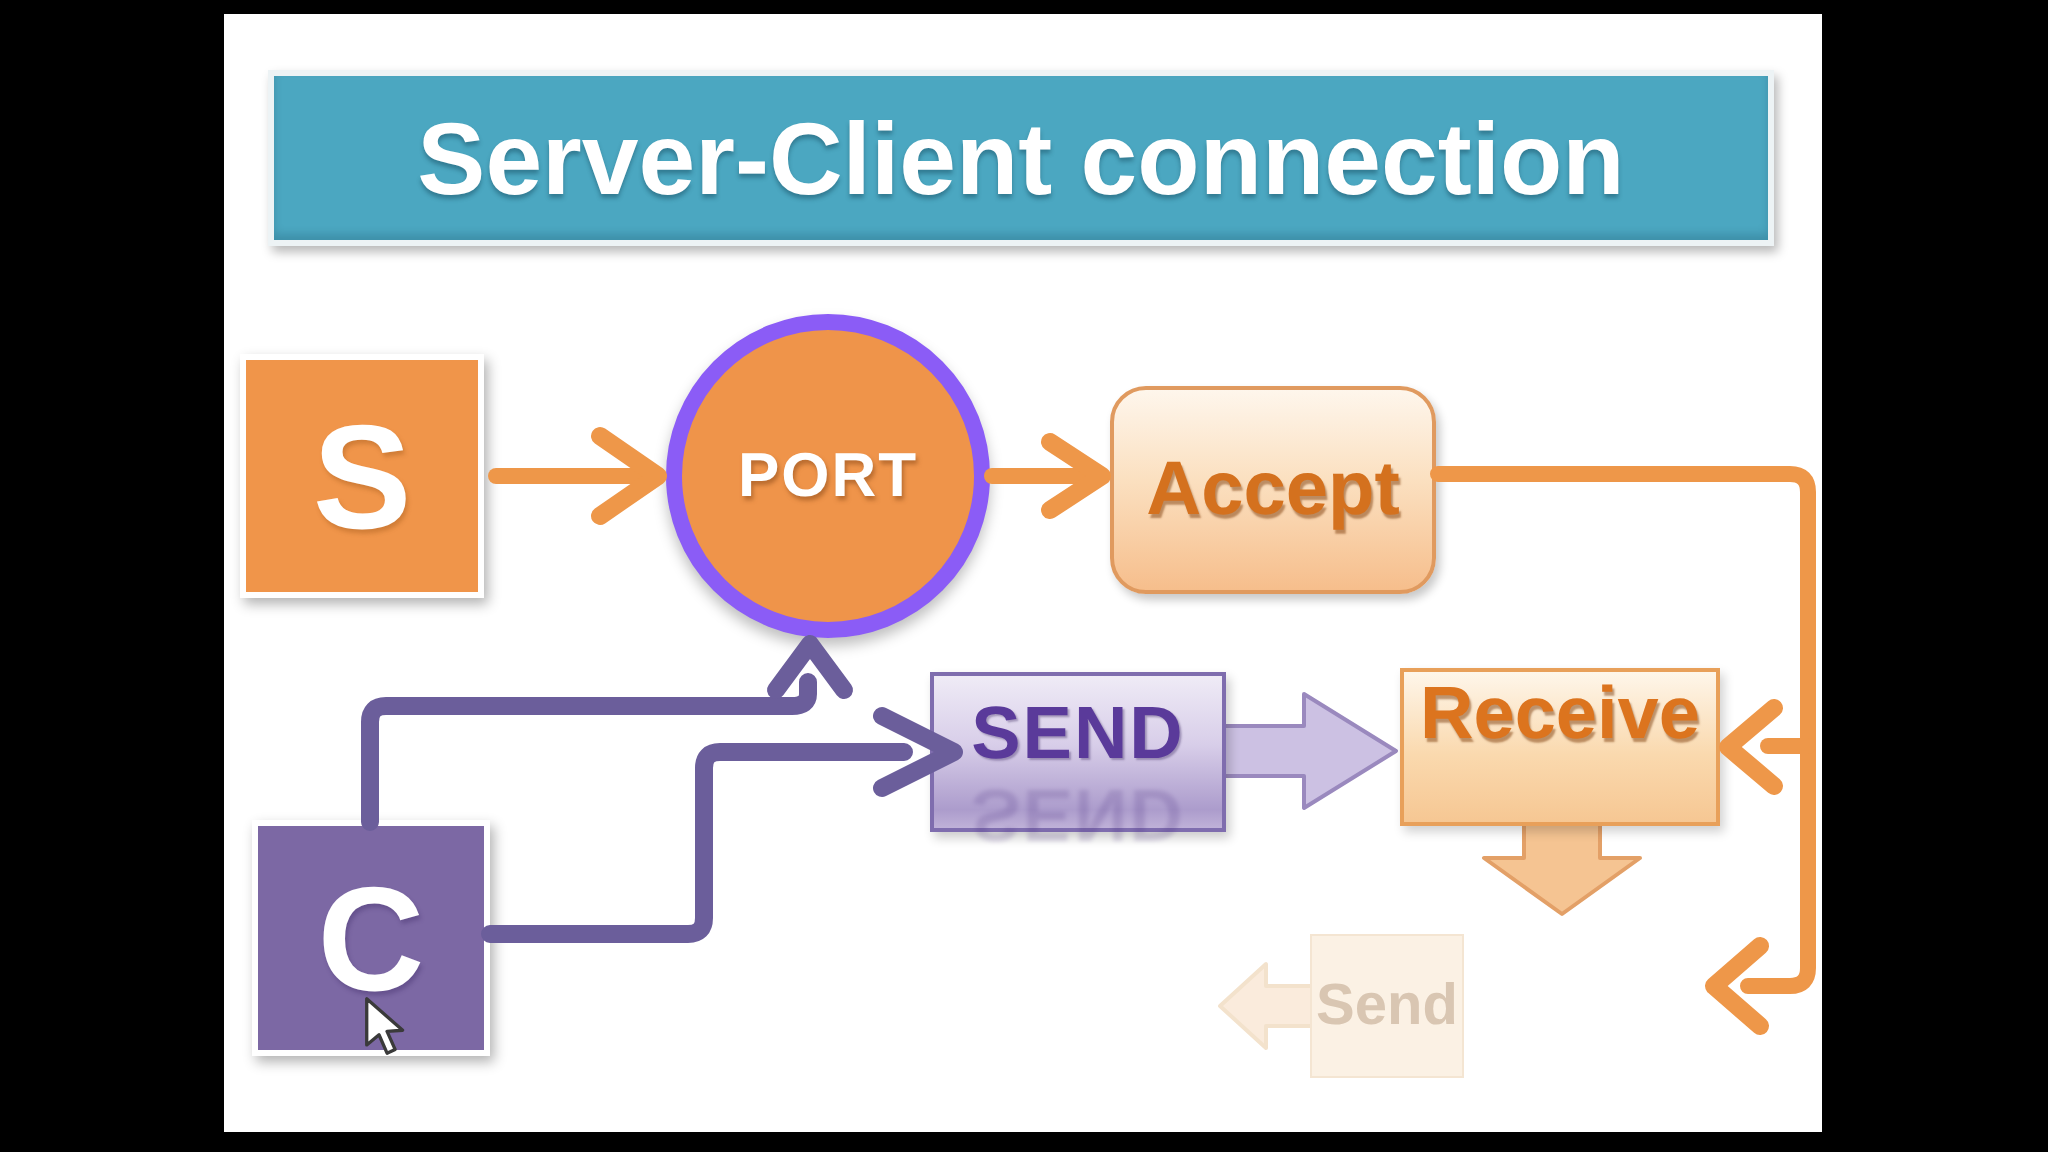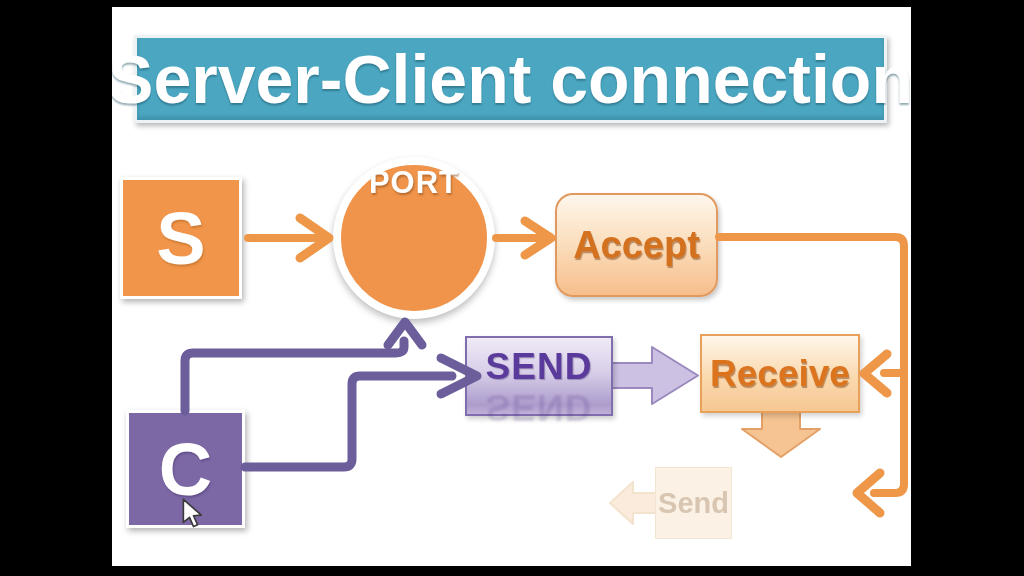--- a/index.html
+++ b/index.html
@@ -19,21 +19,21 @@
   #bar-right{left:911px;top:0;width:113px;height:576px;}
 
   
   #banner{
     left:134px;top:35px;width:753px;height:88px;z-index:10;
     background:#4BA7C1;border:3px solid #EDF3F5;box-sizing:border-box;
     box-shadow:2px 3px 5px rgba(0,0,0,.28), inset 0 -3px 4px rgba(0,40,60,.18);
     display:flex;align-items:center;justify-content:center;
   }
   #banner span{
-    color:#fff;font-size:68px;font-weight:bold;letter-spacing:0px;
+    color:#fff;font-size:51px;font-weight:bold;letter-spacing:0px;
     text-shadow:0 2px 2px rgba(20,70,90,.45);white-space:nowrap;
   }
 
   
   #server{
     left:120px;top:177px;width:122px;height:122px;z-index:10;box-sizing:border-box;
     background:#F0954A;border:3px solid #fff;
     box-shadow:2px 3px 6px rgba(0,0,0,.30);
     display:flex;align-items:center;justify-content:center;
   }
@@ -44,23 +44,23 @@
     left:126px;top:410px;width:119px;height:118px;z-index:10;box-sizing:border-box;
     background:#7C68A4;border:3px solid #fff;
     box-shadow:2px 3px 6px rgba(0,0,0,.30);
     display:flex;align-items:center;justify-content:center;
   }
   #client span{color:#fff;font-size:74px;font-weight:bold;text-shadow:1px 2px 2px rgba(60,40,100,.35);}
 
   
   #port{
     left:333px;top:157px;width:162px;height:162px;z-index:10;box-sizing:border-box;
-    background:#EF944A;border:8px solid #ffffff;border-radius:50%;
+    background:#EF944A;border:8px solid #8b5cf6;border-radius:50%;
     box-shadow:0 4px 7px rgba(0,0,0,.25);
-    display:flex;justify-content:center;
+    display:flex;align-items:center;justify-content:center;
   }
   #port span{color:#fff;font-size:31px;font-weight:bold;letter-spacing:1px;text-shadow:1px 2px 2px rgba(140,75,25,.55);}
 
   
   #accept{
     left:555px;top:193px;width:163px;height:104px;z-index:10;box-sizing:border-box;
     background:linear-gradient(#FEF6EC,#FBE0C0 45%,#F6BE8C);
     border:2px solid #E09A5F;border-radius:18px;
     box-shadow:2px 3px 5px rgba(0,0,0,.22);
     display:flex;align-items:center;justify-content:center;
@@ -84,21 +84,21 @@
     color:#4A2E80;font-size:37px;font-weight:bold;letter-spacing:1px;
     transform:scaleY(-1);opacity:.18;filter:blur(1px);
   }
 
   
   #receive{
     left:700px;top:334px;width:160px;height:79px;z-index:10;box-sizing:border-box;
     background:linear-gradient(#FEF6EA,#FAD9AE 55%,#F6C793);
     border:2px solid #E8A05A;
     box-shadow:2px 3px 5px rgba(0,0,0,.18);
-    display:flex;align-items:center;justify-content:center;
+    display:flex;align-items:flex-start;justify-content:center;
   }
   #receive span{color:#DC741E;font-size:37px;font-weight:bold;text-shadow:1px 2px 1px rgba(125,60,10,.5);}
 
   
   #pending{
     left:655px;top:467px;width:77px;height:72px;z-index:10;box-sizing:border-box;
     background:#FBF1E4;border:1px solid #F4E5D2;
     display:flex;align-items:center;justify-content:center;
   }
   #pending span{color:#D9C6B2;font-size:29px;font-weight:600;}

